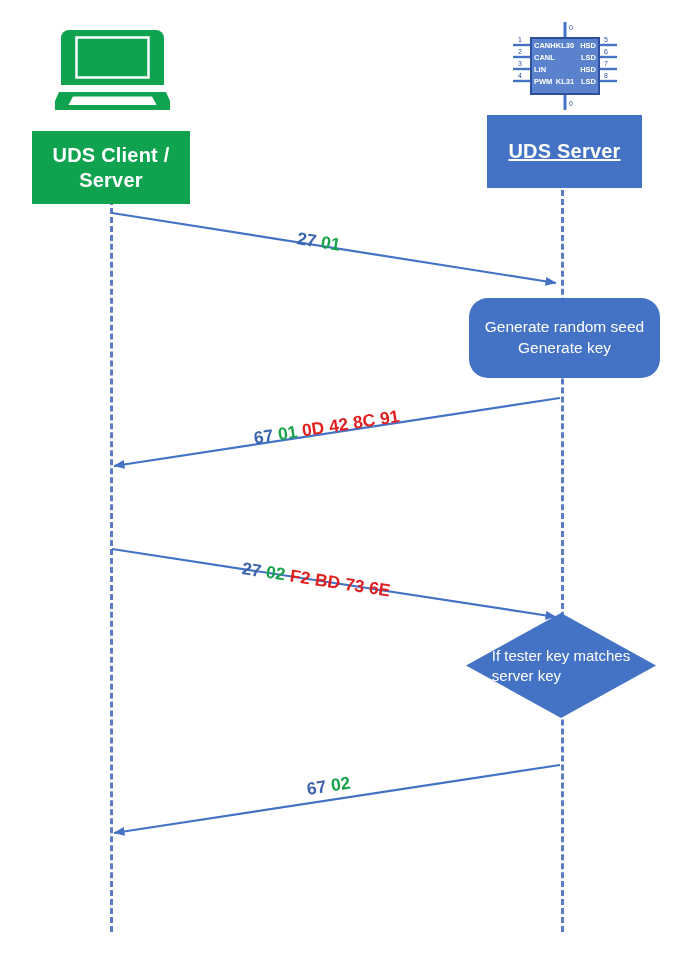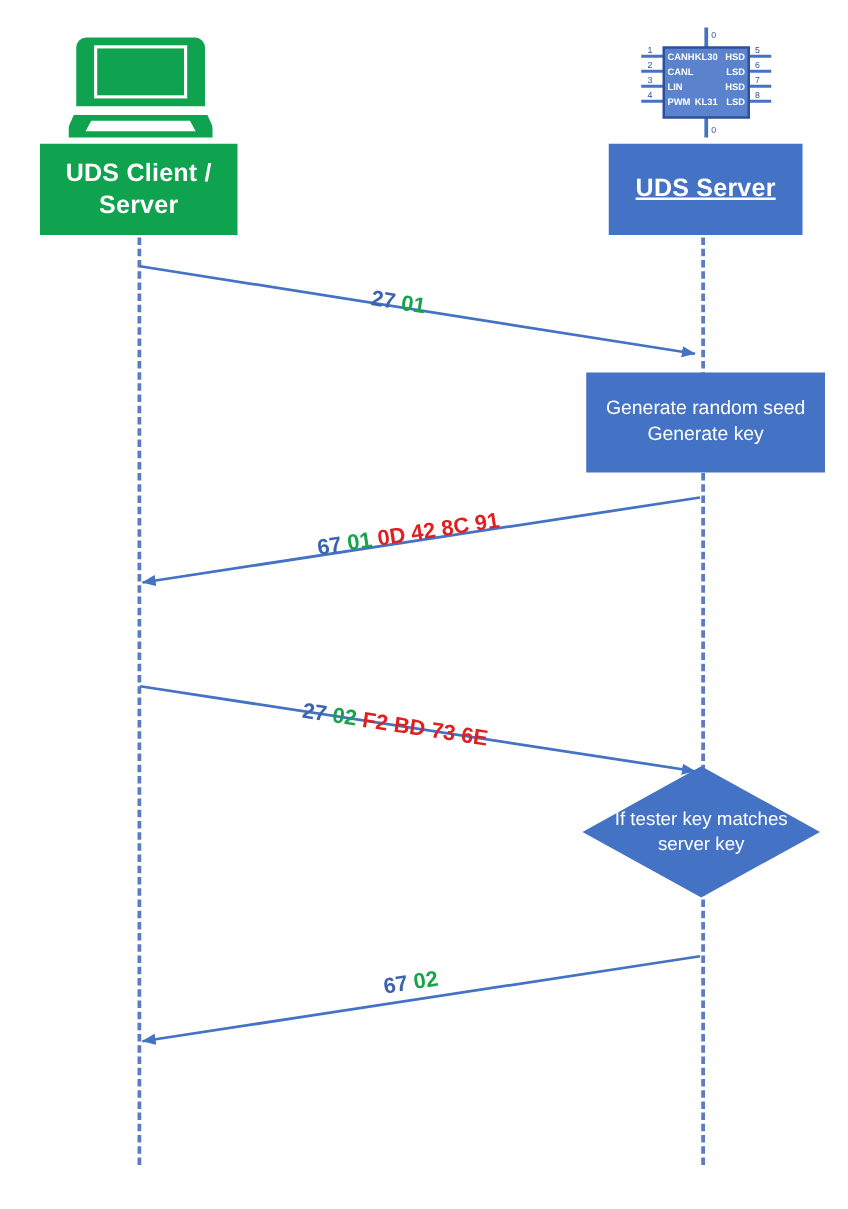--- a/index.html
+++ b/index.html
@@ -22,47 +22,48 @@
   .actor-box{
     position:absolute;
     display:flex;align-items:center;justify-content:center;
     text-align:center;
     color:#ffffff;
     font-weight:bold;
     font-size:20px;
     line-height:1.25;
     letter-spacing:.2px;
   }
-  .actor-client{background:#10A34F;}
+  .actor-client{background:#10A34F;margin-top:16px;}
   .actor-server{background:#4472C4;}
 
   
   .laptop{position:absolute;}
 
   
   .chip{position:absolute;}
 
   
   .process-box{
     position:absolute;
     background:#4472C4;
     color:#ffffff;
     display:flex;align-items:center;justify-content:center;
     text-align:center;
     font-size:15.5px;
     line-height:1.35;
+    border-radius:19px;
   }
 
   
   .diamond-wrap{position:absolute;}
   .diamond-label{
     position:absolute;
     left:0;top:0;width:100%;height:100%;
     display:flex;align-items:center;justify-content:center;
-    color:#ffffff;font-size:15px;line-height:1.3;text-align:center;
+    color:#ffffff;font-size:15px;line-height:1.3;text-align:left;
     box-sizing:border-box;padding:0 22px;
   }
 
   
   #arrows{position:absolute;left:0;top:0;width:678px;height:967px;}
 
   
   .msg{
     position:absolute;
     font-size:17.5px;

